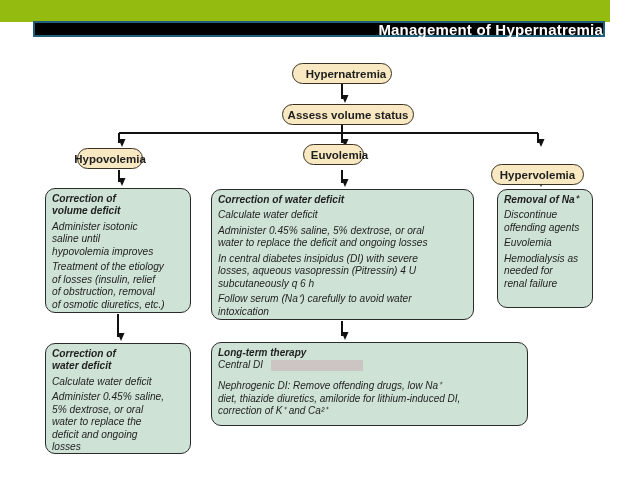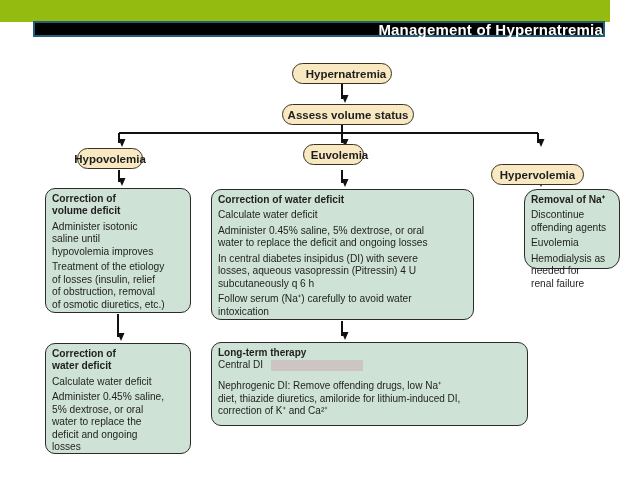--- a/index.html
+++ b/index.html
@@ -39,27 +39,27 @@
   #pill-hypernatremia{left:292px;top:63px;width:100px;padding-left:8px;}
   #pill-assess{left:282px;top:104px;width:132px;justify-content:center;}
   #pill-hypovolemia{left:77px;top:148px;width:66px;}
   #pill-euvolemia{left:303px;top:144px;width:61px;padding-left:12px;}
   #pill-hypervolemia{left:491px;top:164px;width:93px;}
 
   
   .gbox{
     position:absolute;box-sizing:border-box;
     background:#cee2d5;border:1.6px solid #2b2b2b;border-radius:10px;
-    padding:4px 6px;color:#1f1f1f;font-size:10.2px;line-height:1.22;
+    padding:4px 6px;color:#1f1f1f;font-size:10.2px;line-height:1.22;font-style:italic;
   }
   .gbox .bx-title{font-weight:bold;white-space:pre-line;}
   .gbox p{margin:3px 0 0 0;white-space:pre-line;}
   #box-volume-deficit{left:45px;top:188px;width:146px;height:125px;}
   #box-water-deficit-top{left:211px;top:189px;width:263px;height:131px;}
-  #box-removal-na{left:524px;top:189px;width:96px;height:80px;border-radius:13px;}
+  #box-removal-na{left:497px;top:189px;width:96px;height:119px;}
   #box-water-deficit-bottom{left:45px;top:343px;width:146px;height:111px;}
   #box-long-term{left:211px;top:342px;width:317px;height:84px;font-size:10px;padding:4px 6px;}
   #box-long-term p{margin-top:9px;}
 
   .central-di-line{display:flex;align-items:center;}
   .redacted{
     display:inline-block;width:92px;height:11px;margin-left:8px;
     background:#ccc5c4;
   }
 </style>

